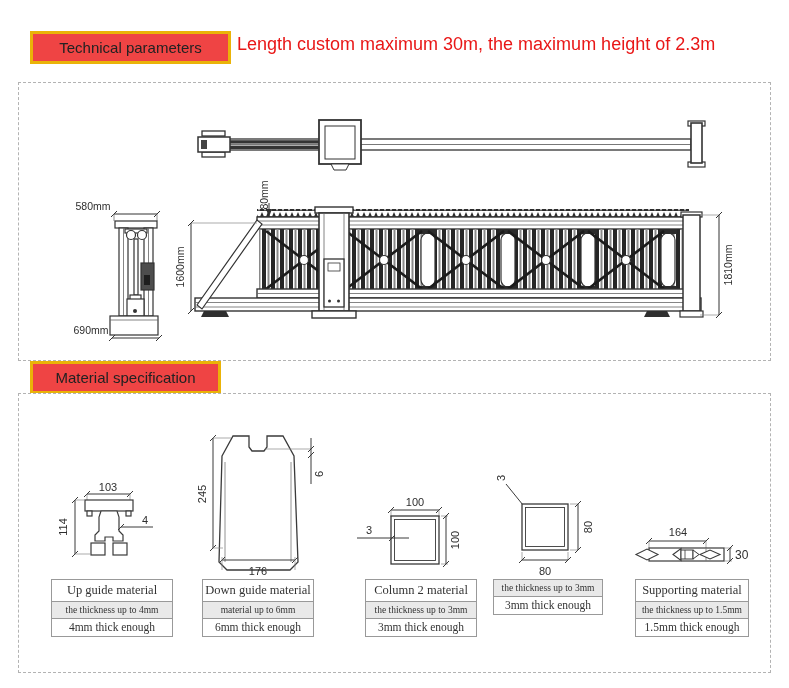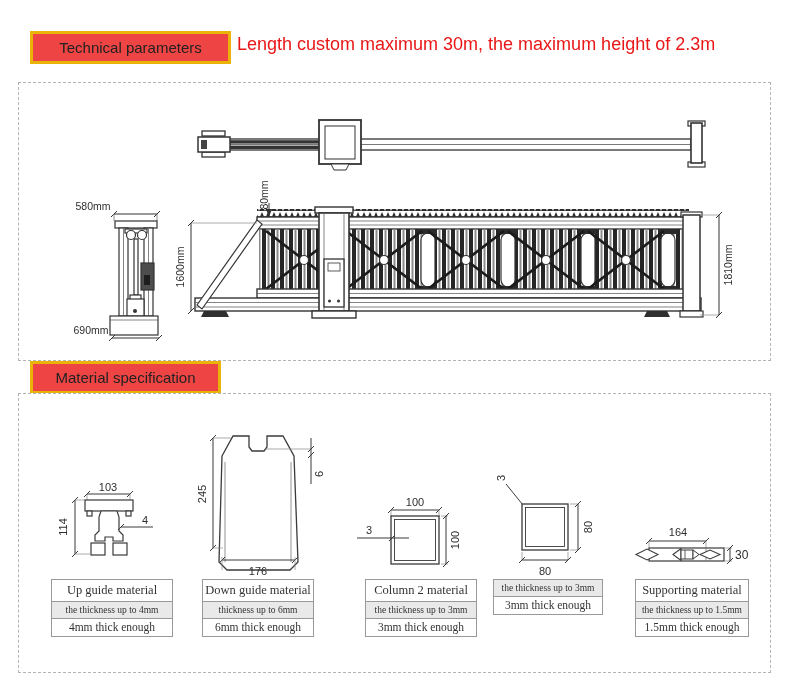--- a/index.html
+++ b/index.html
@@ -250,21 +250,21 @@
       <line x1="120" y1="16" x2="120" y2="62" stroke-width="1"></line>
       <line x1="117" y1="30" x2="123" y2="24" stroke-width="1"></line>
       <line x1="117" y1="36" x2="123" y2="30" stroke-width="1"></line>
     </g>
     <text transform="rotate(-90 12 72)" x="12" y="75" font-size="11" text-anchor="middle">245</text>
     <text x="67" y="153" font-size="11" text-anchor="middle">176</text>
     <text transform="rotate(-90 129 52)" x="129" y="55" font-size="11" text-anchor="middle">6</text>
   </svg>
   <div class="spec-table" id="t2">
     <div class="t-title">Down guide material</div>
-    <div class="t-note">thickness up to 6mm</div>
+    <div class="t-note">material up to 6mm</div>
     <div class="t-claim">6mm thick enough</div>
   </div>
 
   <svg id="pf3-svg" width="125" height="102" viewBox="0 0 125 102">
     <g stroke="#3a3a3a" fill="none" stroke-width="1.3">
       <line x1="40" y1="34" x2="88" y2="34" stroke-width="1"></line>
       <line x1="37" y1="37" x2="43" y2="31" stroke-width="1"></line>
       <line x1="85" y1="37" x2="91" y2="31" stroke-width="1"></line>
       <line x1="40" y1="34" x2="40" y2="41" stroke-width="0.7" stroke="#888"></line>
       <line x1="88" y1="34" x2="88" y2="41" stroke-width="0.7" stroke="#888"></line>

